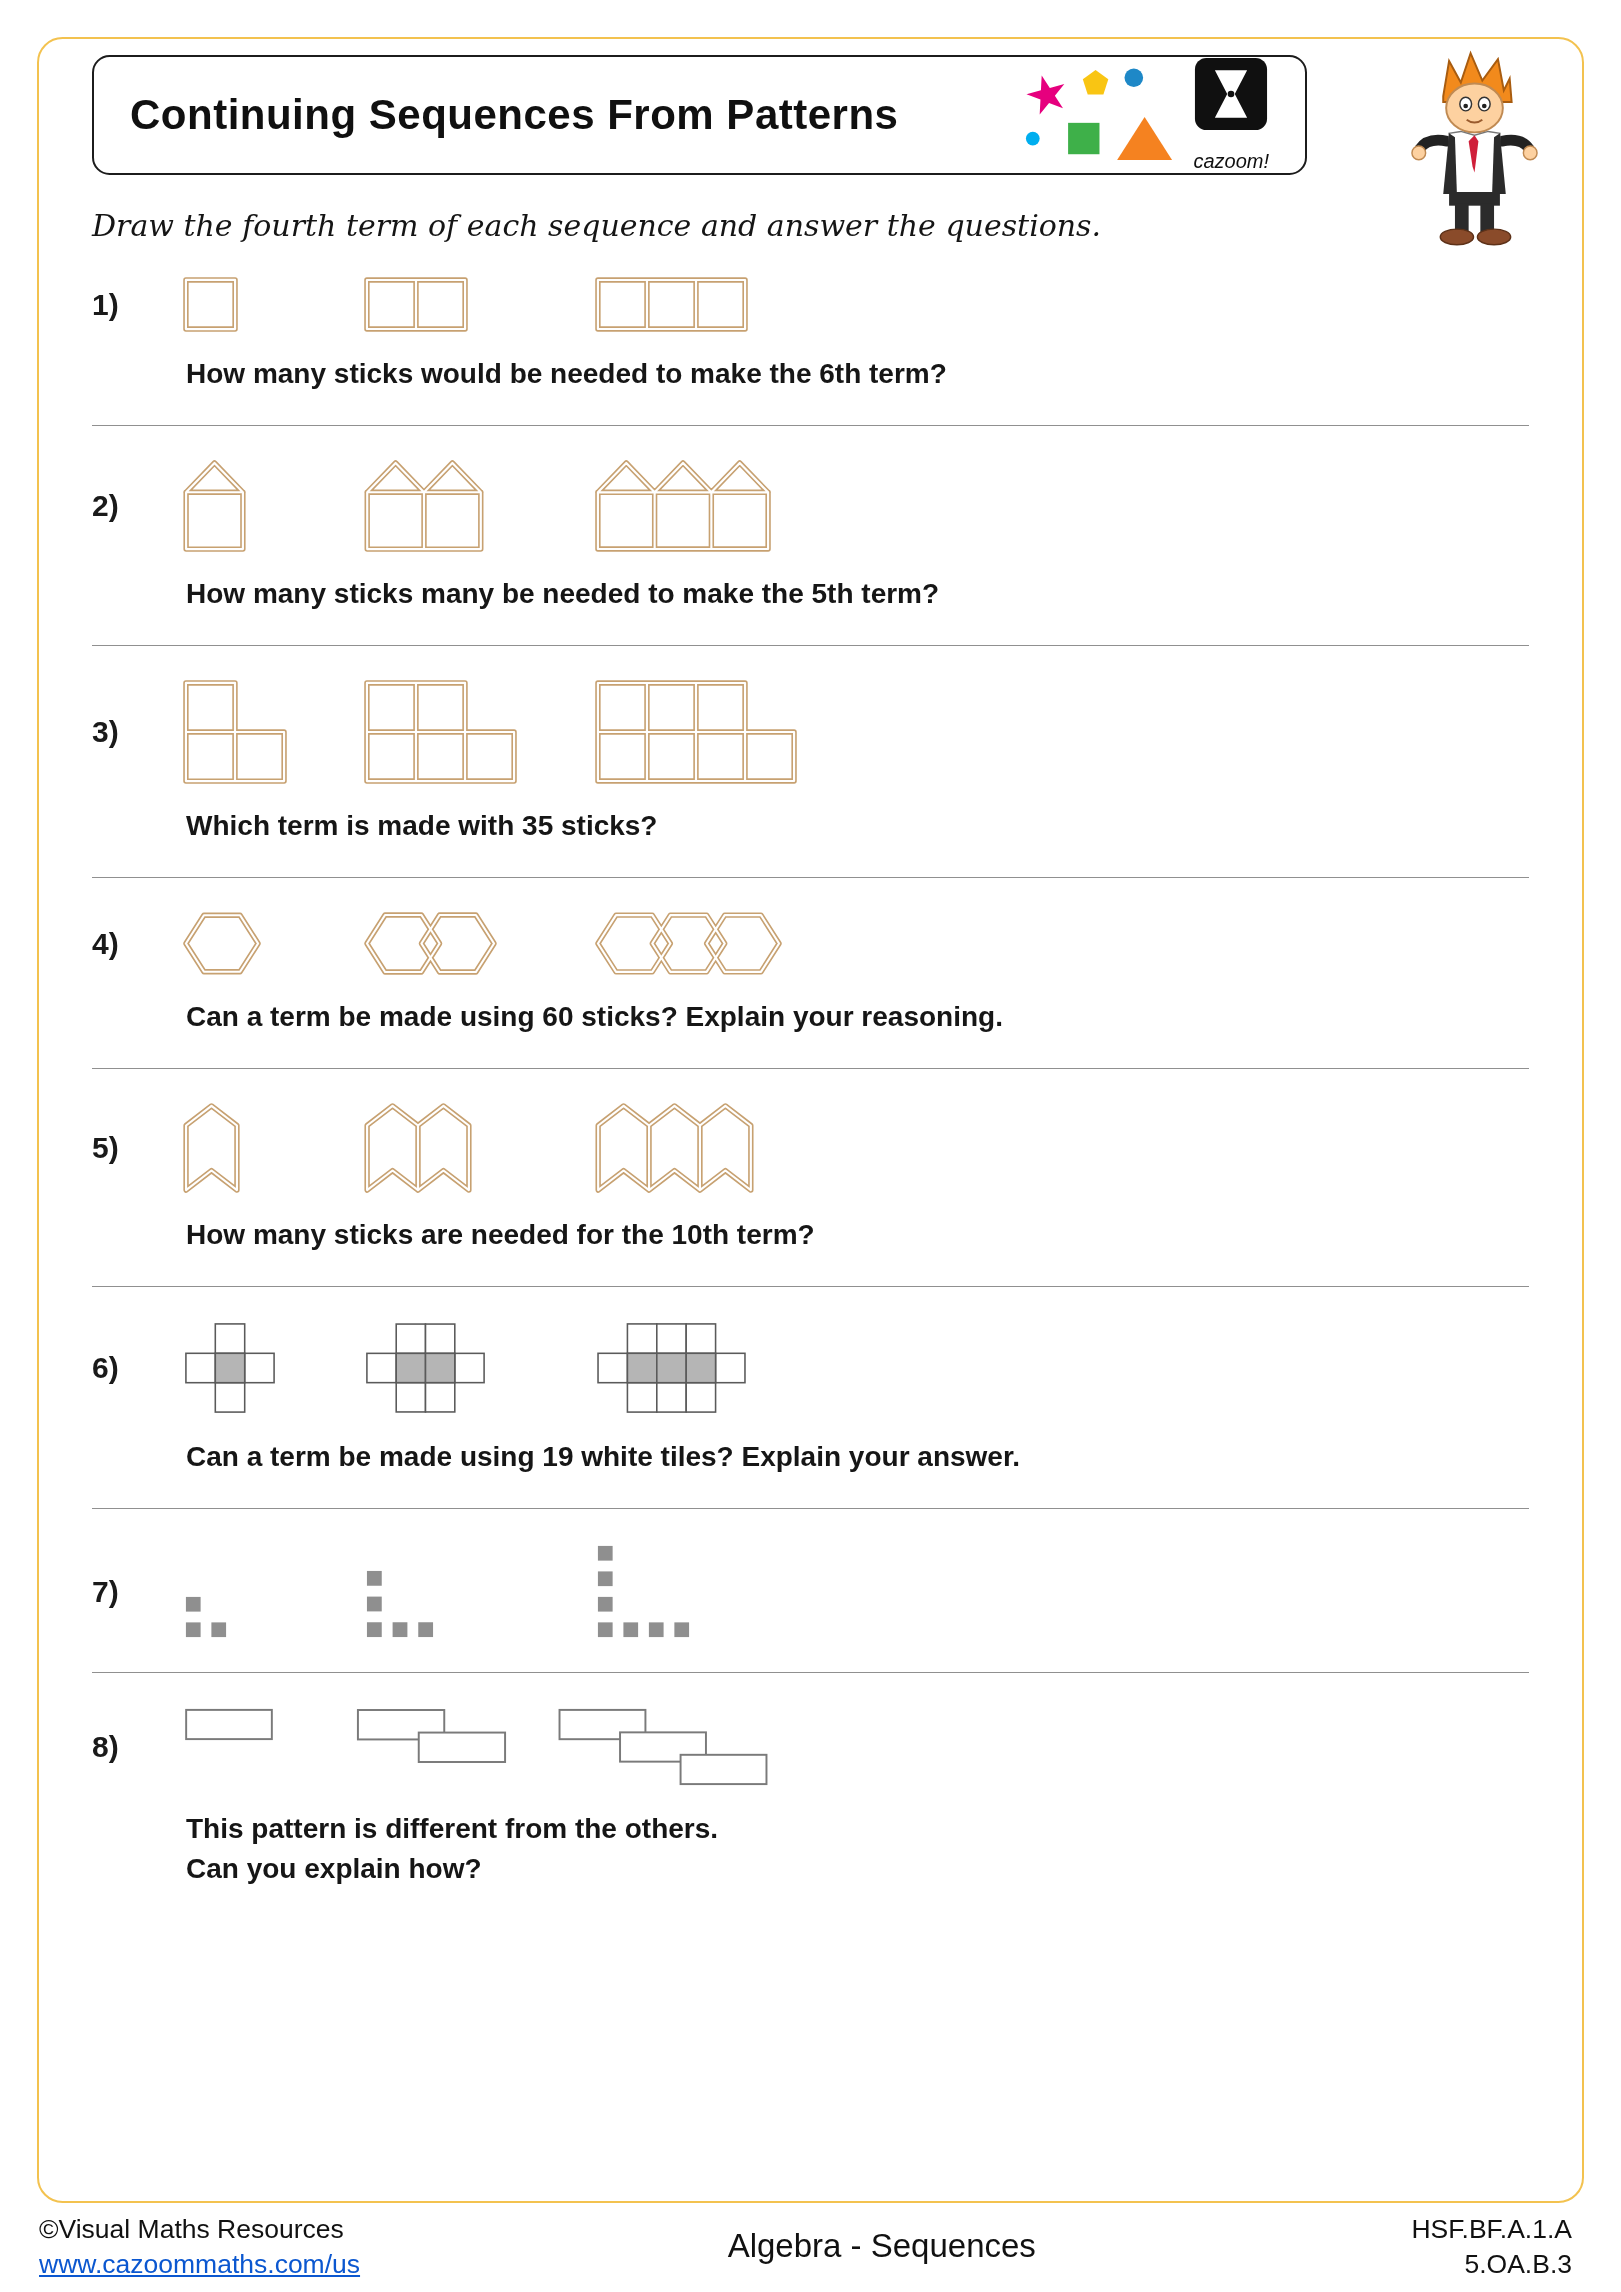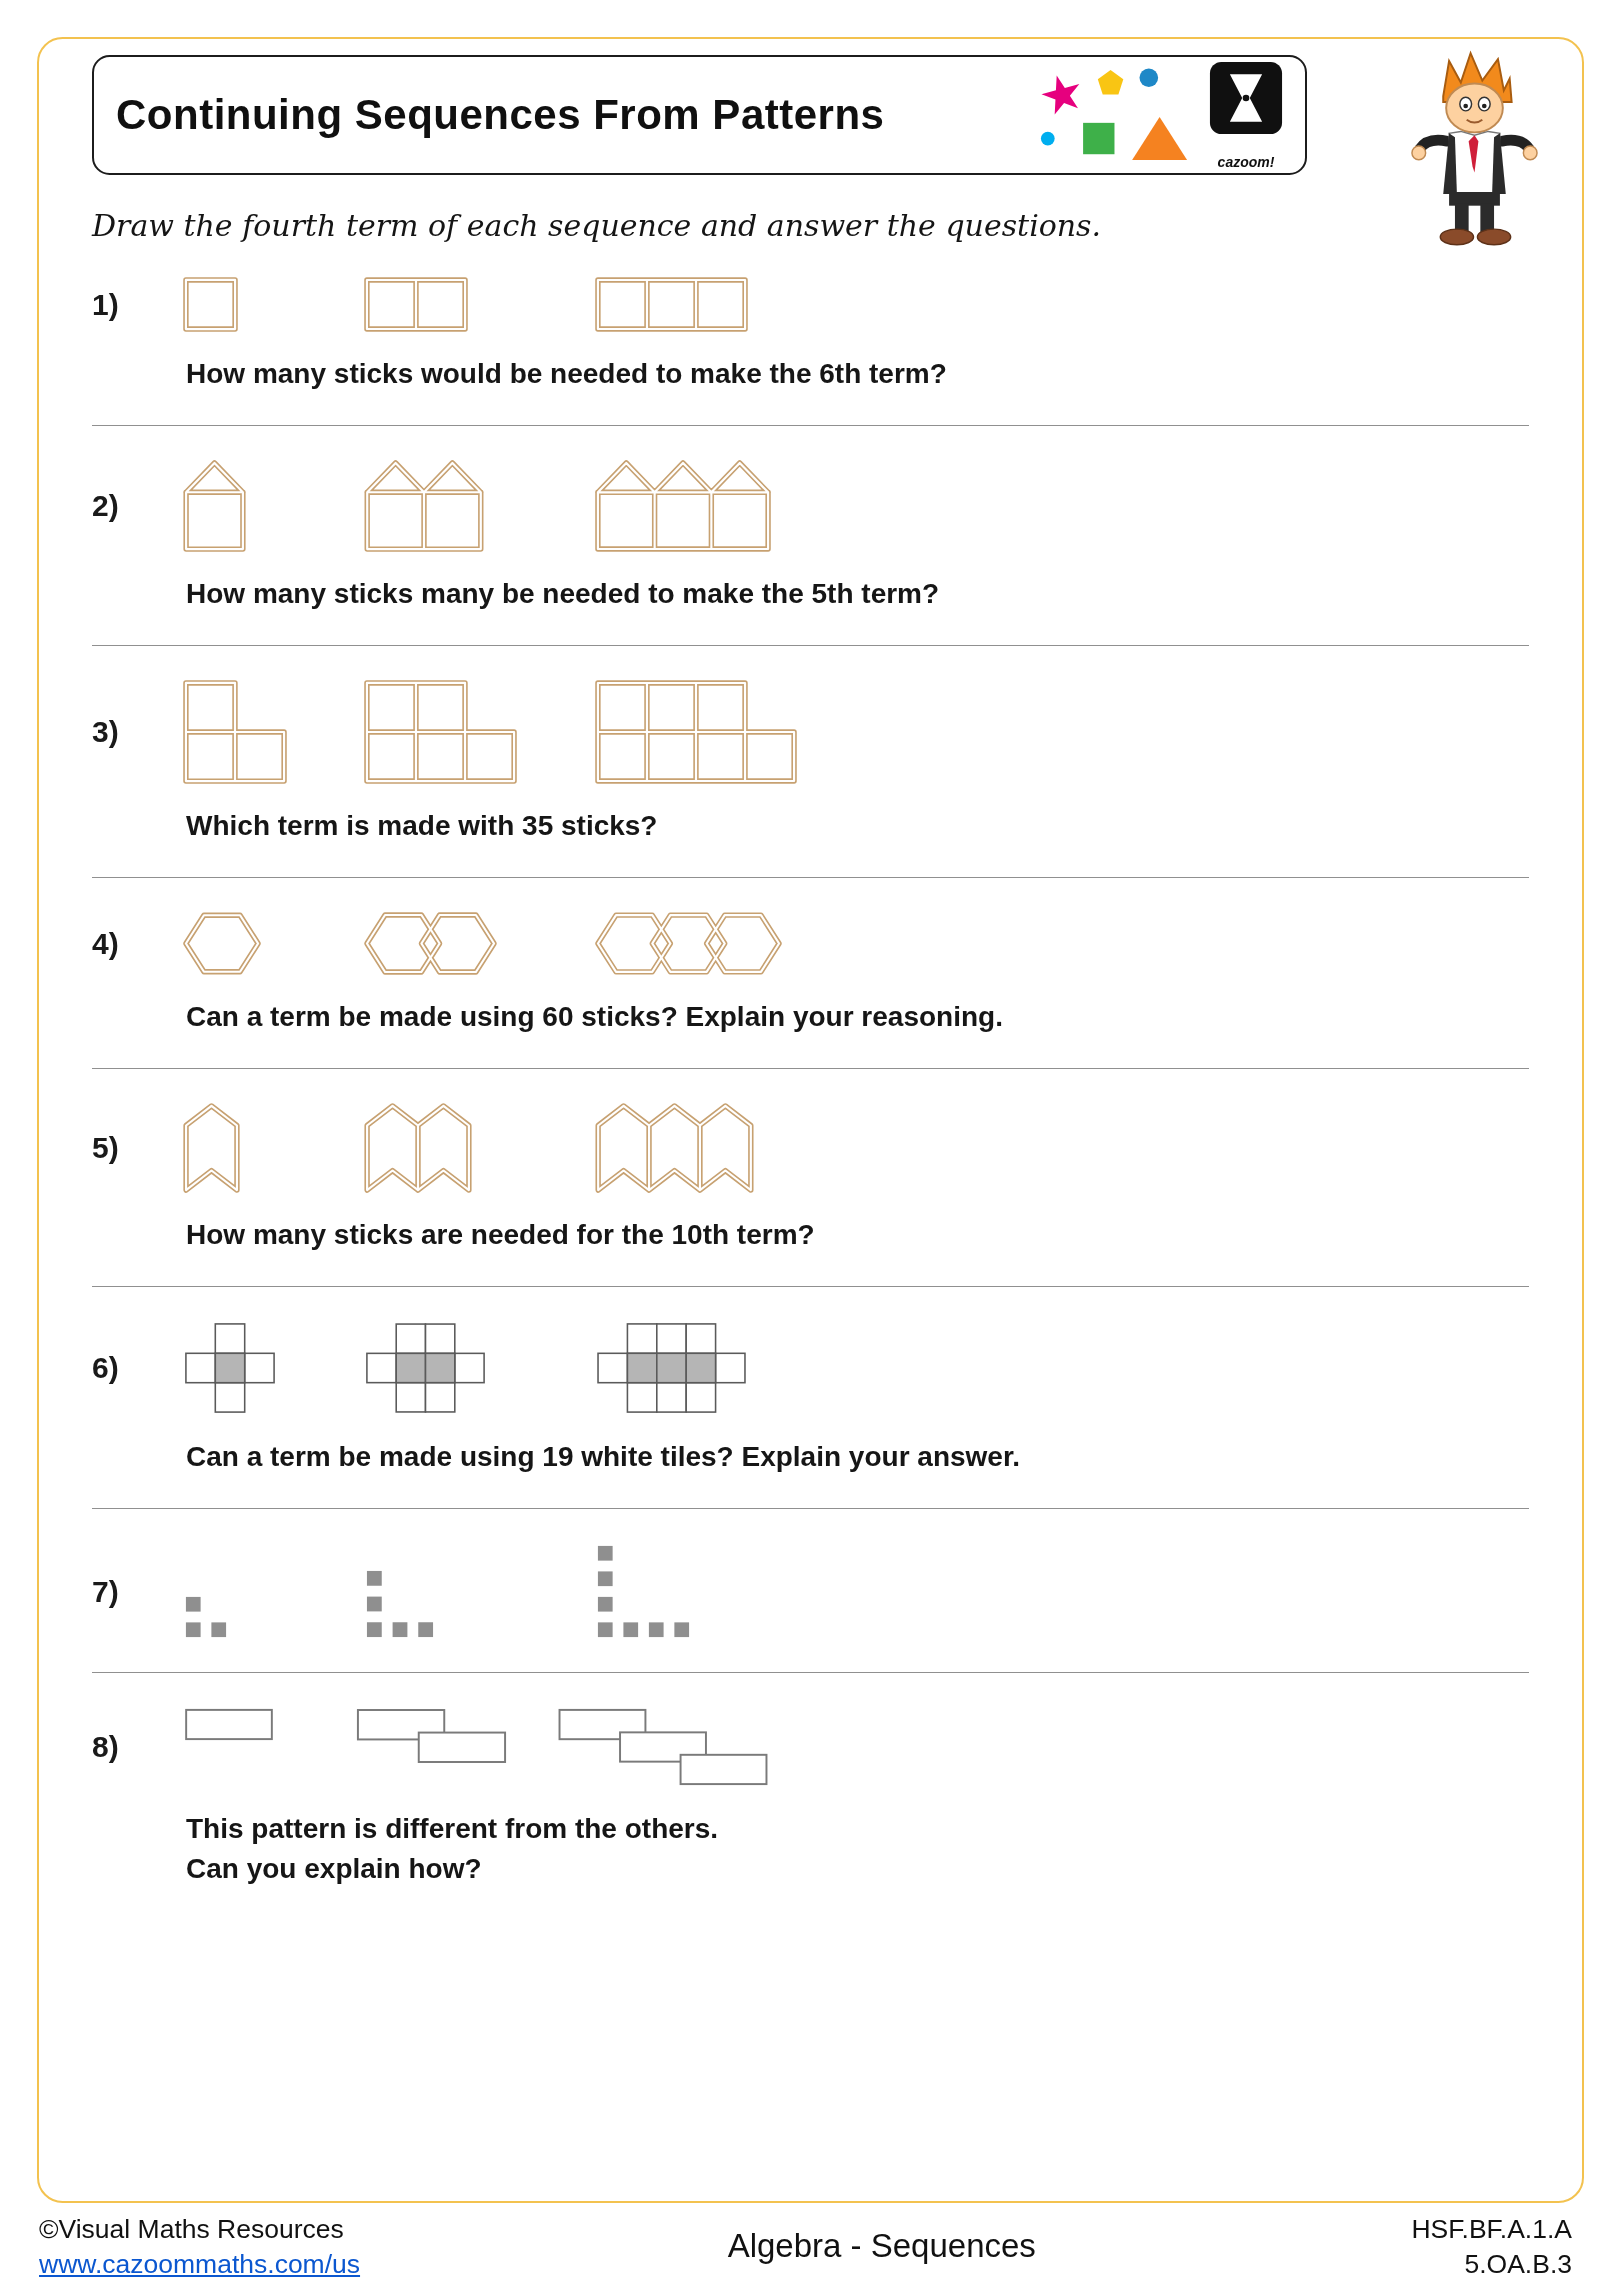--- a/index.html
+++ b/index.html
@@ -6,25 +6,25 @@
   .page{position:relative;width:1621px;height:2293px;background:#ffffff;
         font-family:"Liberation Sans",sans-serif;color:#1a1a1a;overflow:hidden;}
   .border-frame{position:absolute;left:37px;top:37px;right:37px;bottom:90px;
         border:2.9px solid #f3c24f;border-radius:25.5px;pointer-events:none;}
   .content{position:relative;padding:55px 92px 0 92px;}
 
   
   .header-row{position:relative;}
   .title-box{width:1215px;height:120px;border:2.9px solid #1c1c1c;border-radius:17.6px;
         display:flex;align-items:center;justify-content:space-between;
-        padding:0 22px;box-sizing:border-box;background:#fff;}
+        padding:0 36px;box-sizing:border-box;background:#fff;}
   .page-title{font-size:42px;font-weight:bold;margin:0;color:#101010;letter-spacing:0.5px;}
   .logo-cluster{display:flex;align-items:center;gap:15.7px;}
   .cazoom-logo{display:flex;flex-direction:column;align-items:center;}
-  .cazoom-word{font-style:italic;font-weight:bold;font-size:14px;color:#101010;margin-top:19px;}
+  .cazoom-word{font-style:italic;font-weight:normal;font-size:20px;color:#101010;margin-top:19px;}
   .mascot{position:absolute;top:-7.8px;right:-9.8px;}
 
   .instruction{margin-top:33px;font-family:"DejaVu Serif","Liberation Serif",serif;
         font-style:italic;font-size:30px;color:#151515;}
 
   
   .question .q-head{display:flex;align-items:center;margin-top:37px;}
   .q-num{width:94px;flex:none;font-size:30px;font-weight:bold;}
   .q-figure{position:relative;flex:1;min-height:45px;}
   .figure-svg{position:absolute;bottom:-3.9px;}

